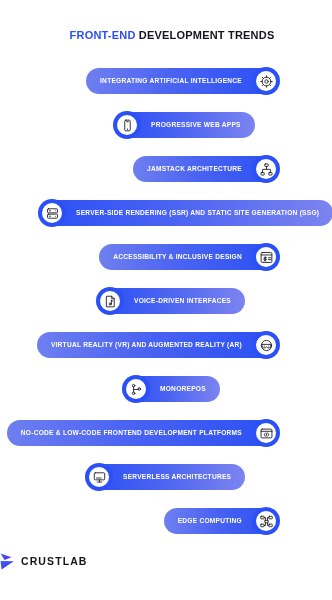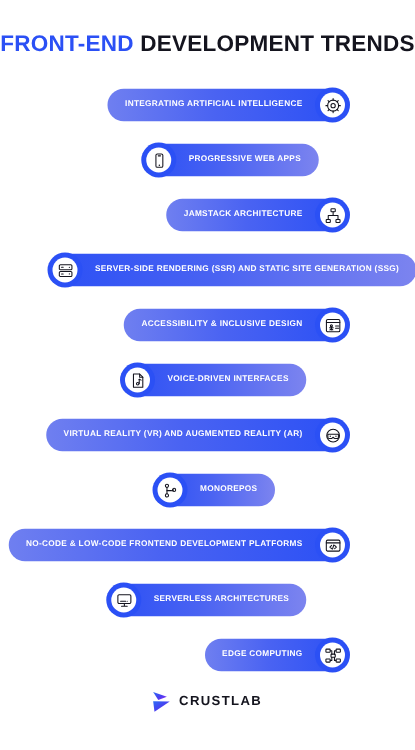--- a/index.html
+++ b/index.html
@@ -12,25 +12,26 @@
   }
 
   
   #title-bar{
     width:100%;
     text-align:center;
     padding-top:25px;
     box-sizing:border-box;
   }
   #title-bar .ttl{
-    font-size:18px;
+    font-size:11px;
     font-weight:bold;
     letter-spacing:0.2px;
     white-space:nowrap;
     display:inline;
+    margin-left:12px;
   }
   .ttl-accent{color:#2b50f5;}
   .ttl-main{color:#14141e;}
 
   
   #trend-list{
     position:relative;
     margin-top:18px;
     width:332px;
   }
@@ -116,21 +117,20 @@
   .trend-row.align-left{padding-left:0;}
   .trend-row.r-ssr{padding-left:0;}
 
   
   #footer-logo{
     position:absolute;
     left:0;right:0;
     top:553px;
     display:flex;
     align-items:center;
-    justify-content:center;
     gap:6px;
   }
   #footer-logo .mark{width:15px;height:17px;display:block;}
   #footer-logo .wordmark{
     font-size:10.5px;
     font-weight:bold;
     letter-spacing:1.1px;
     color:#14141e;
     line-height:1;
   }

